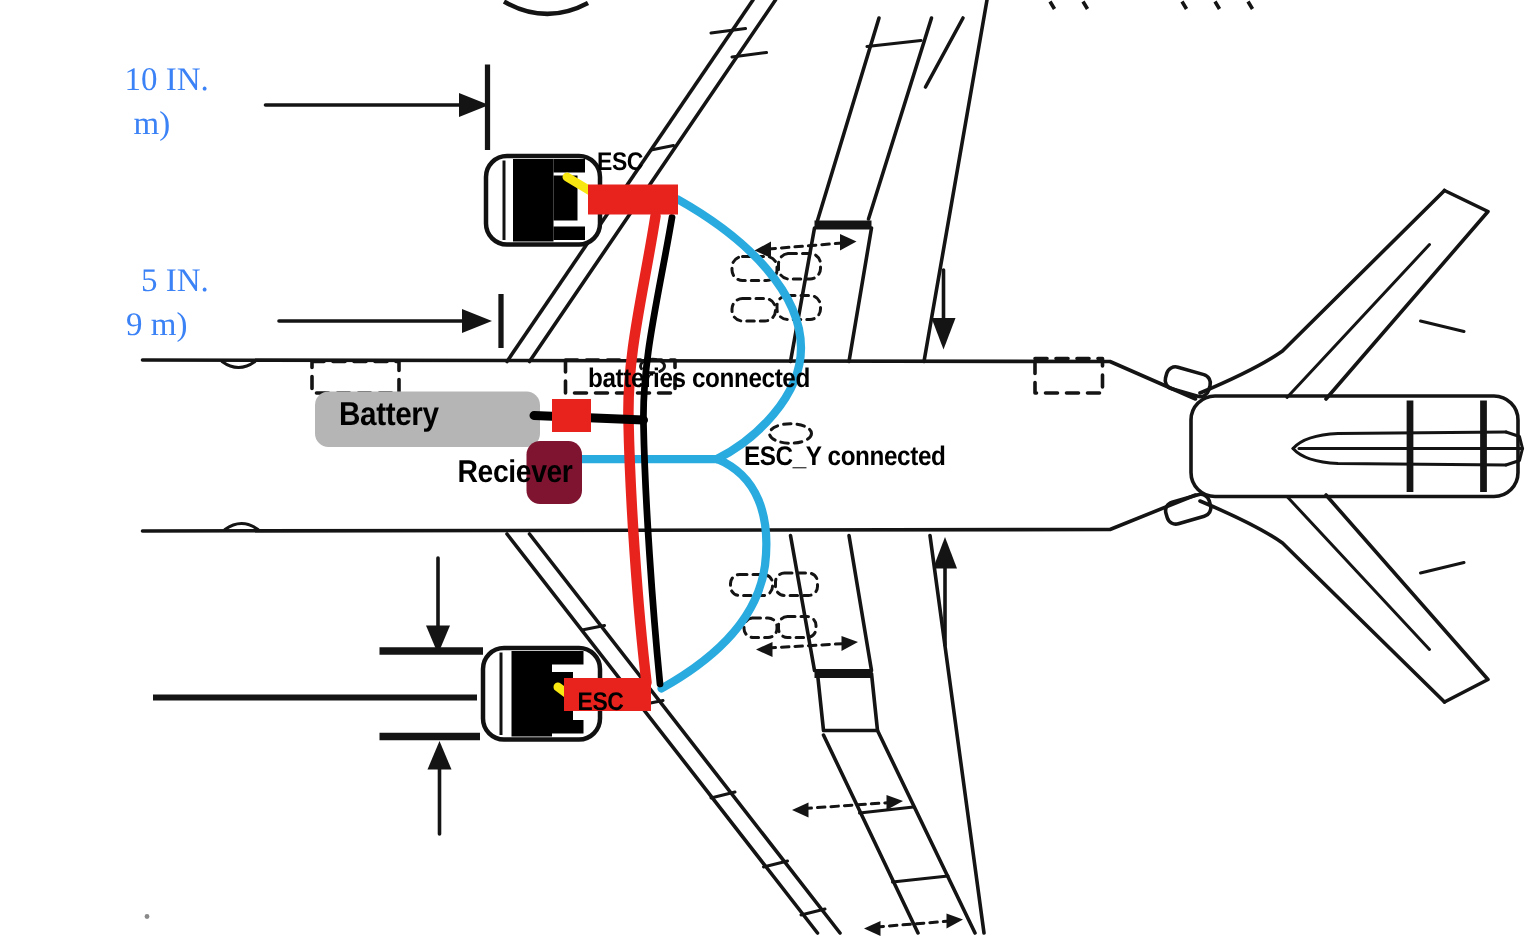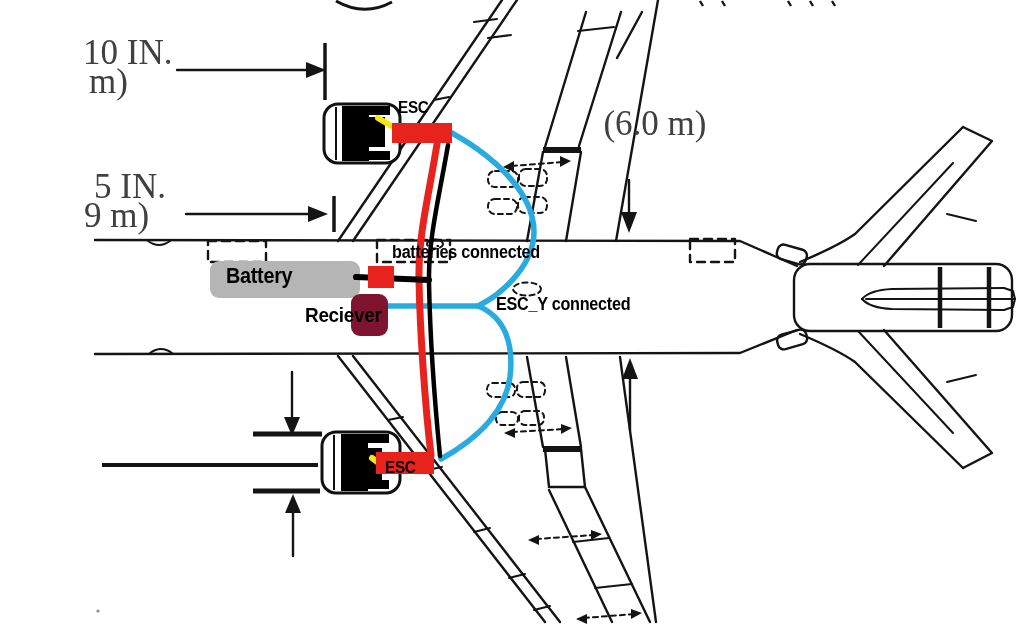--- a/index.html
+++ b/index.html
@@ -15,22 +15,22 @@
   .bar{stroke:var(--line_color);stroke-width:6;fill:none;stroke-linecap:butt;}
   .dash{stroke-dasharray:8 6;}
   .dashsm{stroke-dasharray:5 4;stroke-width:2;}
   .head{fill:var(--line_color);stroke:none;}
   .blue{stroke:var(--wire_blue);stroke-width:5.5;fill:none;stroke-linecap:round;}
   .redw{stroke:var(--wire_red);stroke-width:7;fill:none;stroke-linecap:round;}
   .blkw{stroke:#000;stroke-width:4.5;fill:none;stroke-linecap:round;}
   .ylw{stroke:var(--wire_yellow);stroke-width:6;fill:none;stroke-linecap:round;}
   .lbl{position:absolute;color:#000;font-weight:700;letter-spacing:-0.3px;
        transform:scaleX(0.9);transform-origin:left top;white-space:nowrap;}
-  .dim{position:absolute;font-family:"Liberation Serif",serif;font-weight:400;color:#404040;
-       font-size:35px;line-height:29px;white-space:nowrap;}
+  .dim{position:absolute;font-family:"Liberation Serif",serif;font-weight:400;color:#3b82f6;
+       font-size:22px;line-height:29px;white-space:nowrap;}
   .dim .l2{display:block;}
   .center{text-align:center;}
 </style>
 </head>
 <body style="--wire_red: #e8231e; --wire_blue: #2aabdf; --wire_yellow: #f8e711; --esc_fill: #e8231e; --battery_fill: #b5b5b5; --receiver_fill: #7e1430; --line_color: #141414;">
 
 <svg width="1024" height="625" viewBox="0 0 1024 625">
 
   <g>
     <path class="ln" d="M338,241 L502,0"></path>
@@ -179,21 +179,20 @@
   <span>10 IN.</span>
   <span class="l2" style="padding-left:6px;">m)</span>
 </div>
 
 <div class="dim" style="left:84px;top:172px;">
   <span style="padding-left:10px;">5 IN.</span>
   <span class="l2">9 m)</span>
 </div>
 
 <div class="dim center" style="left:580px;top:109px;width:150px;">
-  <span class="l2">(6.0 m)</span>
 </div>
 
 <div class="lbl" style="left:398px;top:98px;font-size:17px;">ESC</div>
 
 <div class="lbl" style="left:385px;top:458px;font-size:17px;">ESC</div>
 
 <div class="lbl" style="left:226px;top:263px;font-size:22px;">Battery</div>
 
 <div class="lbl" style="left:305px;top:303px;font-size:21px;">Reciever</div>
 

